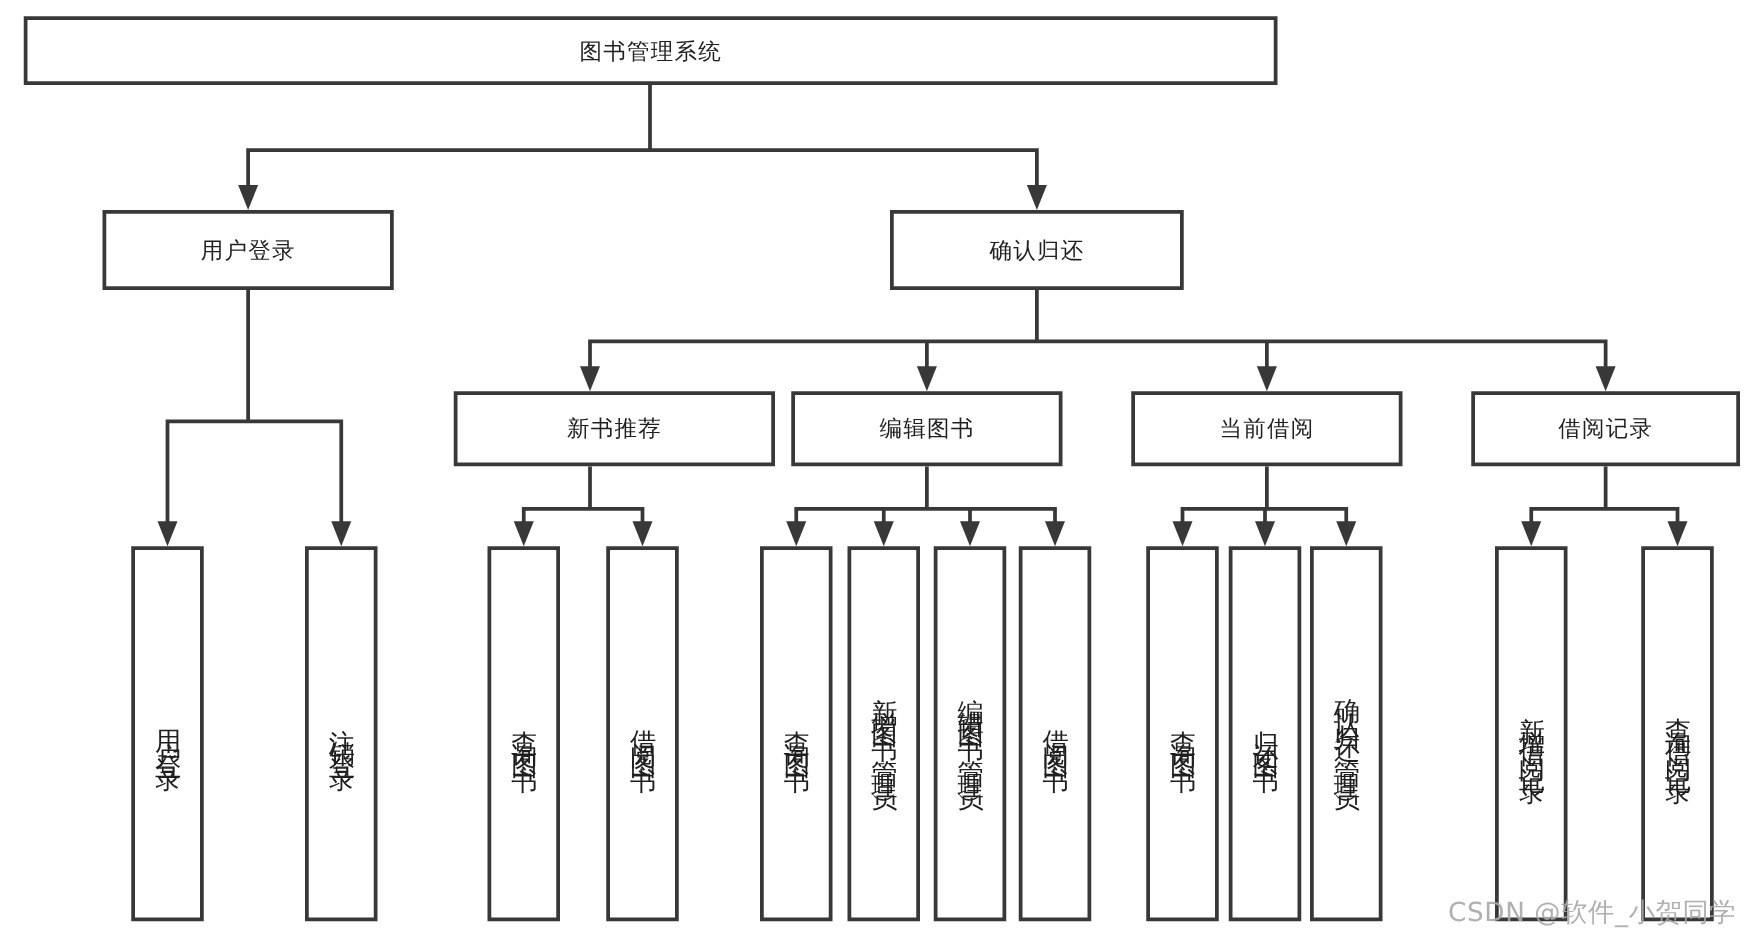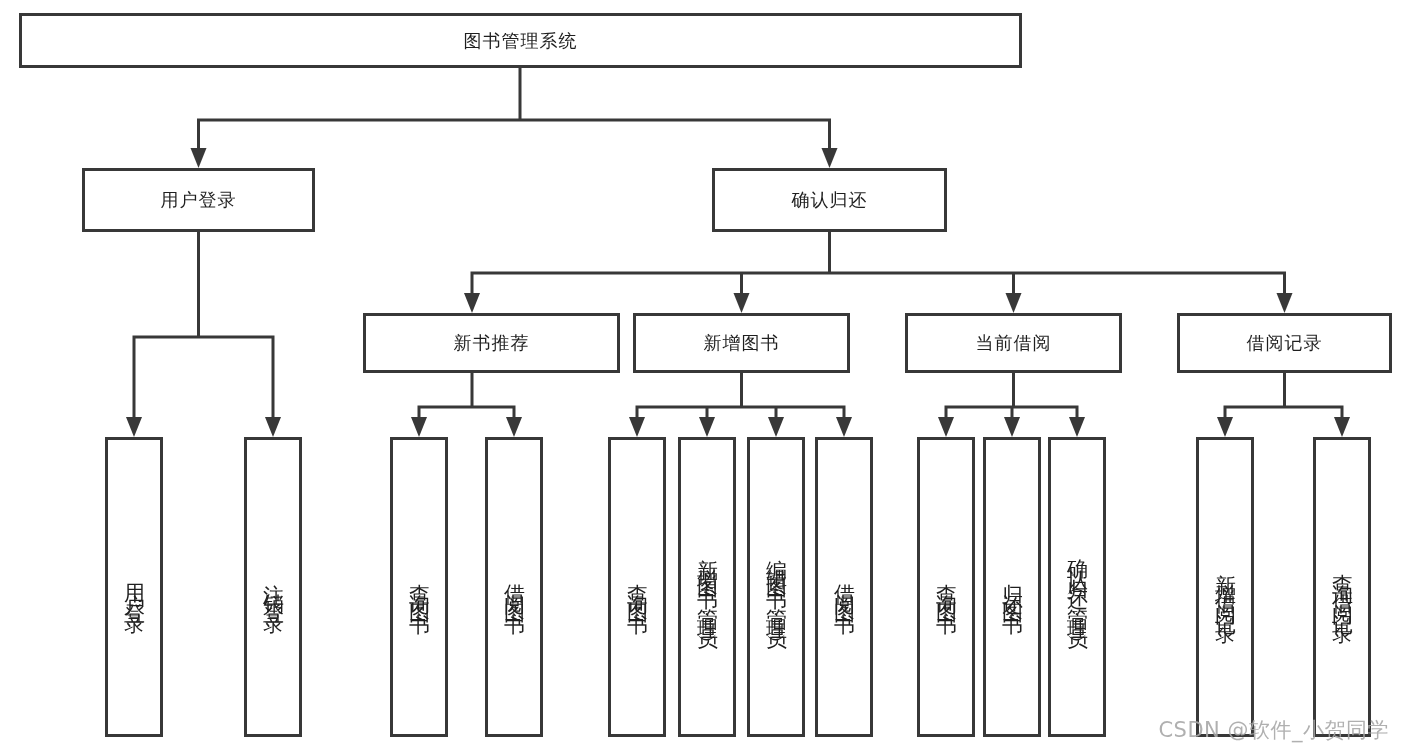--- a/index.html
+++ b/index.html
@@ -124,21 +124,21 @@
     <span>用户登录</span>
   </div>
   <div class="box hbox" style="left:712px;top:168px;width:235px;height:64px">
     <span>确认归还</span>
   </div>
 
   <div class="box hbox" style="left:363px;top:313px;width:257px;height:60px">
     <span>新书推荐</span>
   </div>
   <div class="box hbox" style="left:633px;top:313px;width:217px;height:60px">
-    <span>新增图书</span>
+    <span>编辑图书</span>
   </div>
   <div class="box hbox" style="left:1177px;top:313px;width:215px;height:60px">
     <span>借阅记录</span>
   </div>
   <div class="box hbox" style="left:905px;top:313px;width:217px;height:60px">
     <span>当前借阅</span>
   </div>
 
   <div class="box vbox" style="left:105px;top:437px;width:58px;height:300px">
     <span>用户登录</span>

